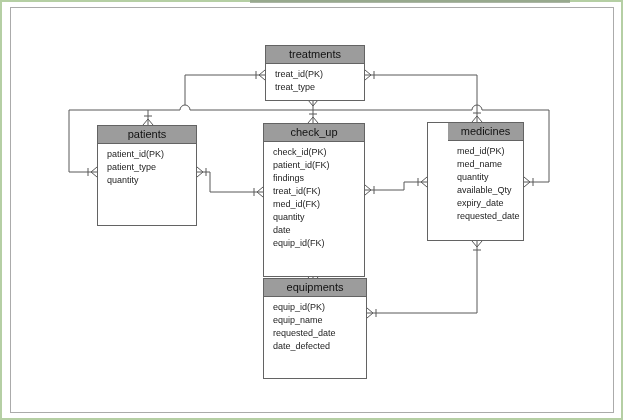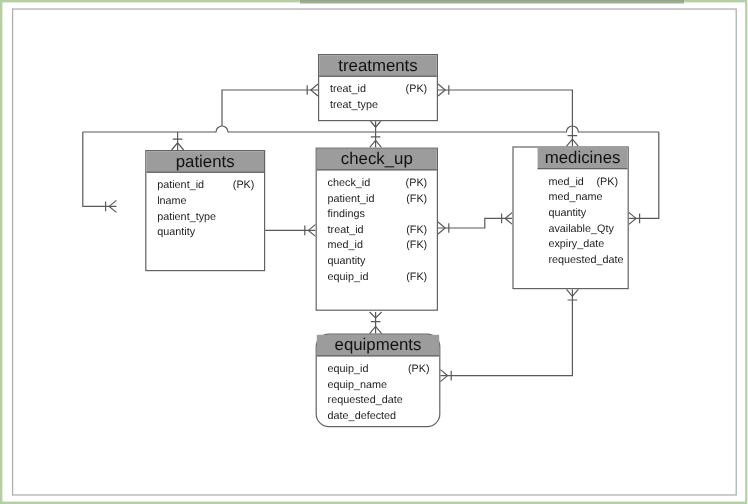--- a/index.html
+++ b/index.html
@@ -5,30 +5,30 @@
   html,body{margin:0;padding:0;background:#e8e8e8;font-family:"Liberation Sans",sans-serif;}
   .page{position:relative;width:623px;height:420px;background:#ffffff;overflow:hidden;}
   .green-frame{position:absolute;inset:0;border:2px solid #b5cfa4;pointer-events:none;z-index:5;}
   .top-artifact{position:absolute;left:250px;top:0;width:320px;height:3px;background:#8d9c86;opacity:.75;z-index:6;}
   .inner-rect{position:absolute;left:10px;top:7px;right:9px;bottom:7px;border:1px solid #ababab;}
   svg.wires{position:absolute;left:0;top:0;width:623px;height:420px;z-index:2;}
   svg.wires path{stroke:#595959;stroke-width:1;fill:none;}
   .etable{position:absolute;background:#ffffff;border:1px solid #636363;box-sizing:border-box;z-index:3;
           font-size:9px;color:#1c1c1c;}
   .ehead{height:17px;line-height:17px;background:#9c9c9c;border-bottom:1px solid #636363;
-         text-align:center;font-size:14px;color:#111;}
+         text-align:center;font-size:11px;color:#111;}
   .ebody{padding-top:4px;}
-  .erow{display:flex;justify-content:space-between;line-height:13px;padding:0 8px 0 9px;}
+  .erow{display:flex;justify-content:flex-start;line-height:13px;padding:0 8px 0 9px;}
   .erow .fname{white-space:nowrap;}
   .erow .fkey{white-space:nowrap;}
   .t-treatments{left:265px;top:45px;width:100px;height:56px;}
-  .t-patients  {left:97px; top:125px;width:100px;height:101px;margin-left:24px;}
-  .t-checkup   {left:263px;top:123px;width:102px;height:136px;}
+  .t-patients  {left:97px; top:125px;width:100px;height:101px;}
+  .t-checkup   {left:263px;top:123px;width:102px;height:154px;}
   .t-medicines {left:427px;top:122px;width:97px; height:119px;padding-left:20px;}
-  .t-equipments{left:263px;top:278px;width:104px;height:78px;border-radius:11px;}
+  .t-equipments{left:263px;top:278px;width:104px;height:101px;}
 </style>
 </head>
 <body>
 
 <div class="page">
 
   <svg class="wires" viewBox="0 0 623 420">
     <g>
       <path d="M69 110 H180 A5 5 0 0 1 190 110 H472 A5 5 0 0 1 482 110 H549"></path>
       <path d="M69 110 V172 H97"></path>
@@ -89,24 +89,20 @@
   </div>
 
   <div class="etable t-patients">
     <div class="ehead">patients</div>
     <div class="ebody">
         <div class="erow">
           <span class="fname">patient_id</span>
           <span class="fkey">(PK)</span>
         </div>
         <div class="erow">
-          <span class="fname">lname</span>
-          <span class="fkey"></span>
-        </div>
-        <div class="erow">
           <span class="fname">patient_type</span>
           <span class="fkey"></span>
         </div>
         <div class="erow">
           <span class="fname">quantity</span>
           <span class="fkey"></span>
         </div>
       </div>
   </div>
 
@@ -128,20 +124,24 @@
         <div class="erow">
           <span class="fname">treat_id</span>
           <span class="fkey">(FK)</span>
         </div>
         <div class="erow">
           <span class="fname">med_id</span>
           <span class="fkey">(FK)</span>
         </div>
         <div class="erow">
           <span class="fname">quantity</span>
+          <span class="fkey"></span>
+        </div>
+        <div class="erow">
+          <span class="fname">date</span>
           <span class="fkey"></span>
         </div>
         <div class="erow">
           <span class="fname">equip_id</span>
           <span class="fkey">(FK)</span>
         </div>
       </div>
   </div>
 
   <div class="etable t-medicines">

